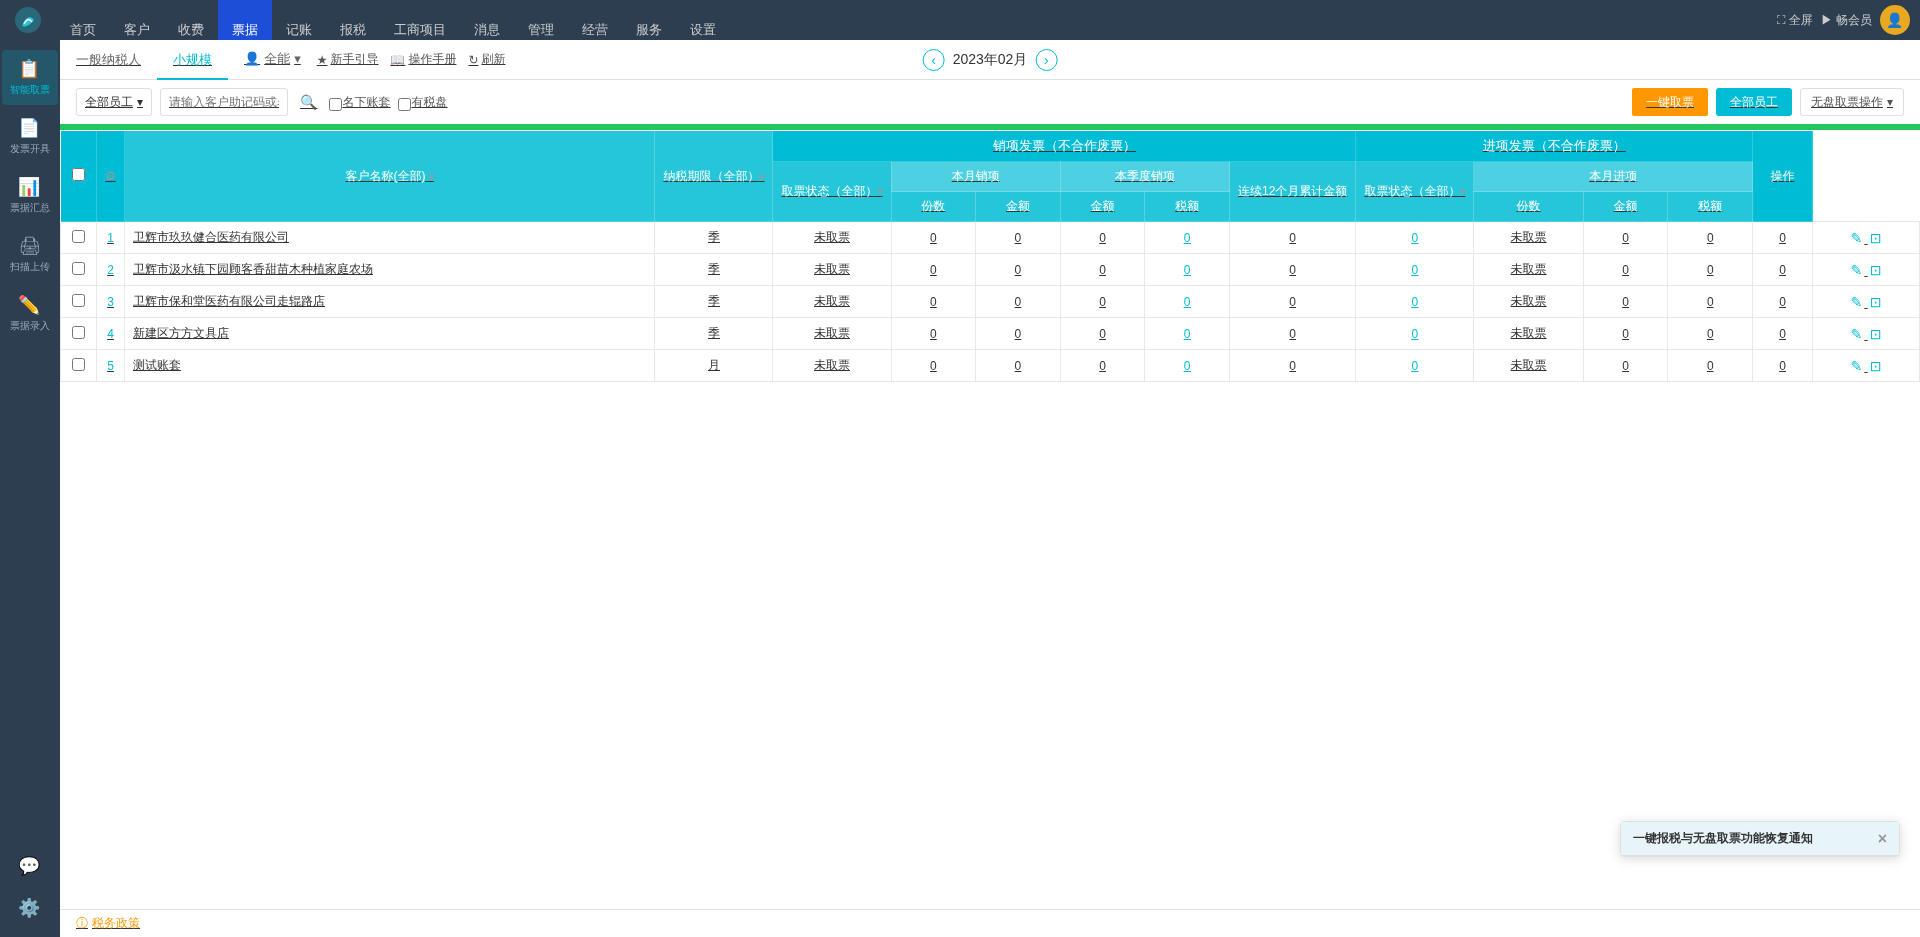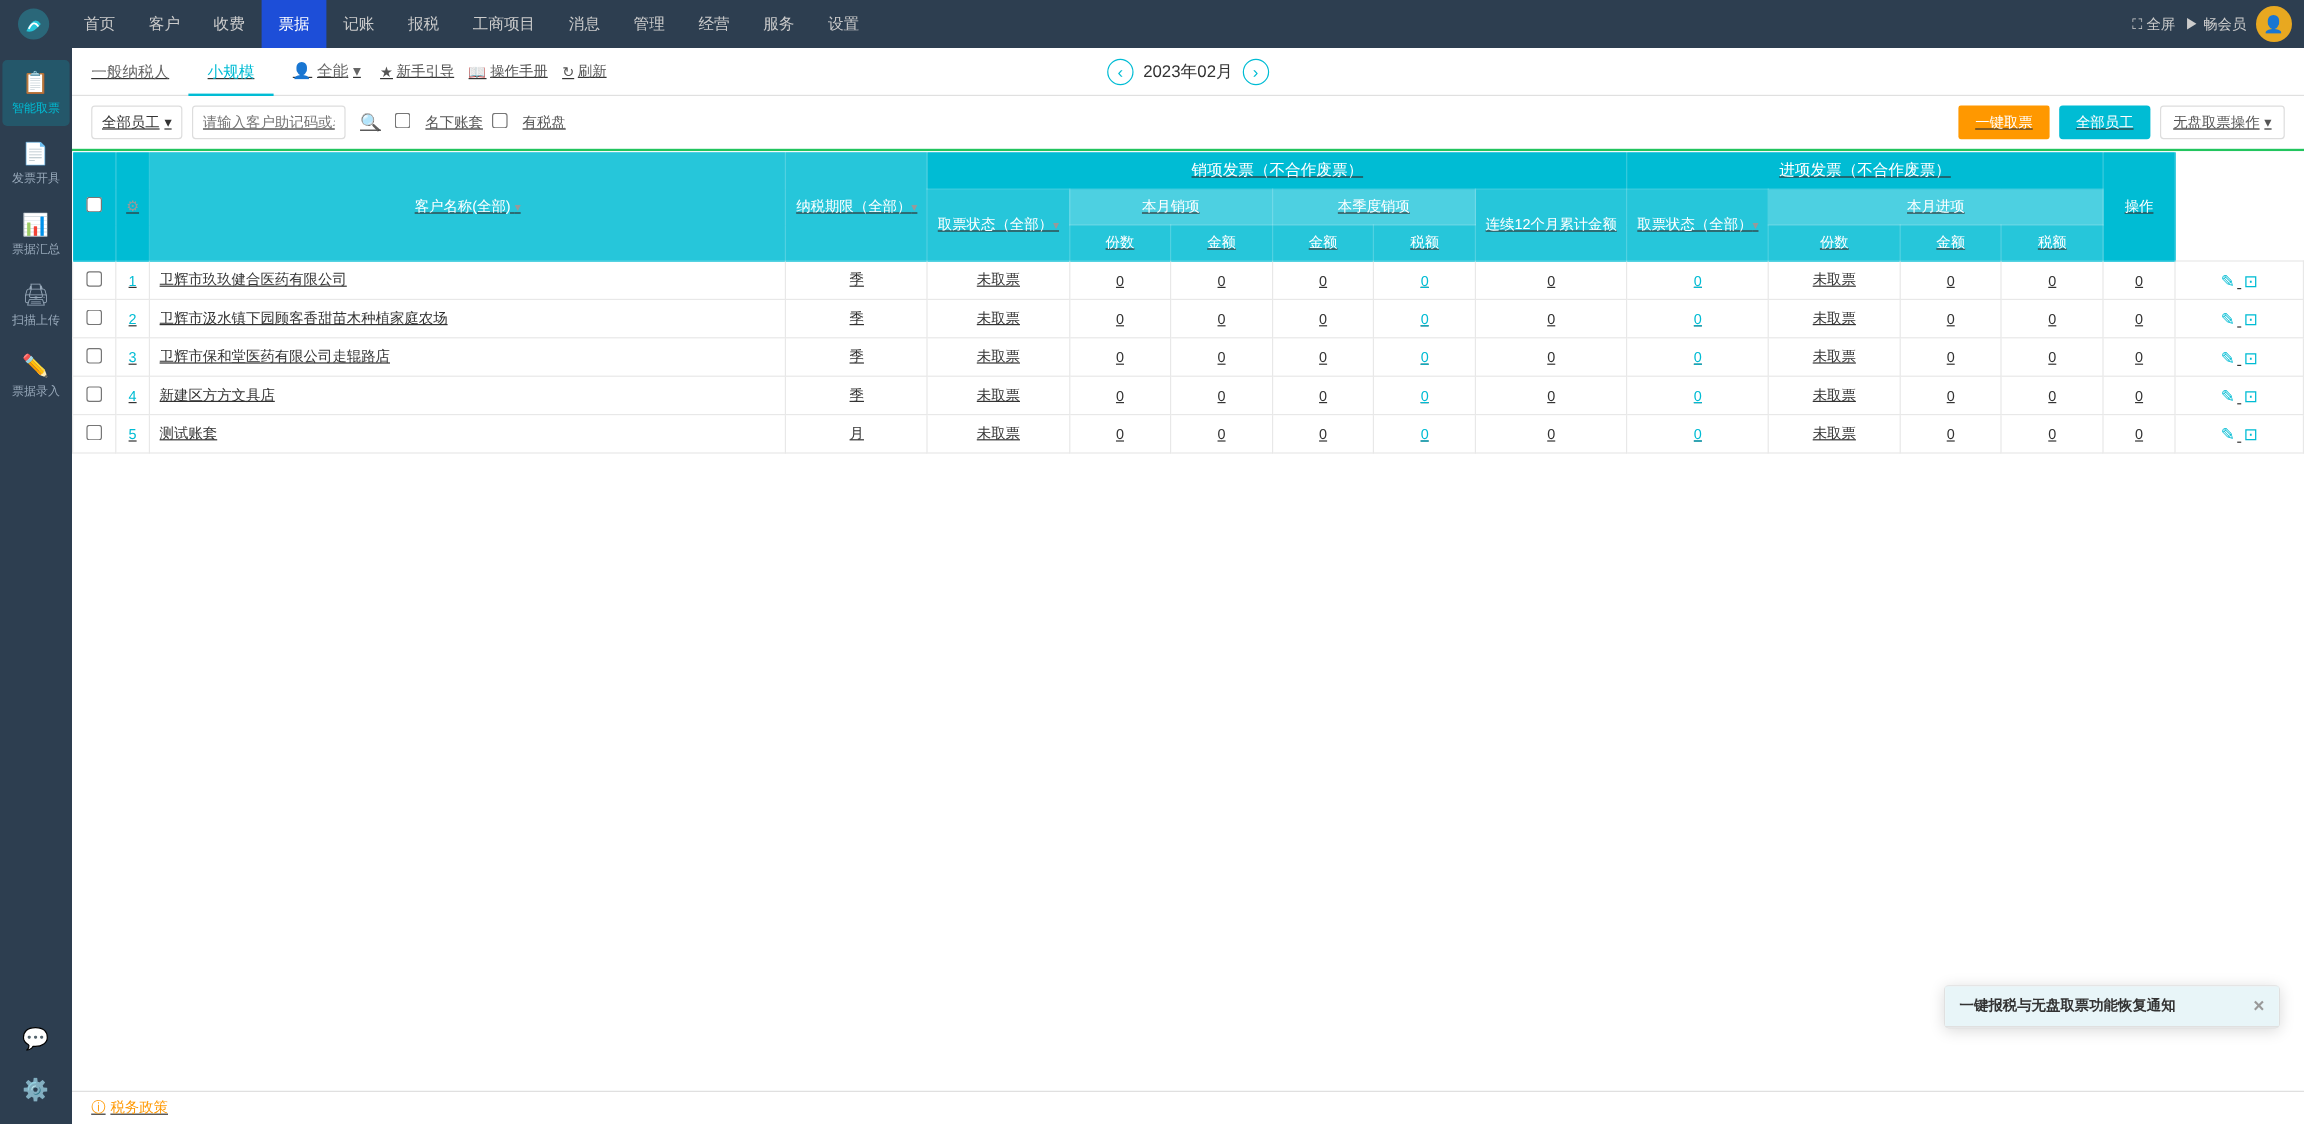--- a/index.html
+++ b/index.html
@@ -20,21 +20,21 @@
       width: 36px;
       height: 36px;
       margin-right: 10px;
       display: flex;
       align-items: center;
       justify-content: center;
     }
     .top-nav-logo svg { width: 28px; height: 28px; }
     .top-nav-items { display: flex; align-items: center; flex: 1; }
     .top-nav-item {
-      padding: 0 14px;
+      padding: 10px 14px;
       height: 40px;
       line-height: 40px;
       cursor: pointer;
       font-size: 13px;
       color: #ccc;
       transition: color 0.2s;
     }
     .top-nav-item.active {
       background: #1d4ed8;
       color: #fff;
@@ -143,21 +143,21 @@
     }
     .date-nav-text { font-size: 14px; font-weight: 500; color: #333; }
 
     
     .toolbar {
       background: #fff;
       padding: 8px 16px;
       display: flex;
       align-items: center;
       gap: 8px;
-      border-bottom: 2px solid #22c55e;
+      border-bottom: 6px solid #22c55e;
     }
     .toolbar-select {
       border: 1px solid #ddd;
       border-radius: 3px;
       padding: 4px 8px;
       font-size: 12px;
       color: #333;
       background: #fff;
       cursor: pointer;
       display: flex; align-items: center; gap: 4px;
@@ -175,21 +175,21 @@
     }
     .search-btn {
       background: none;
       border: none;
       cursor: pointer;
       color: #999;
       font-size: 14px;
       padding: 0 4px;
     }
     .checkbox-label {
-      display: flex; align-items: flex-start; gap: 12px;
+      display: flex; align-items: flex-end; gap: 0;
       font-size: 12px; color: #555; cursor: pointer;
     }
     .toolbar-right { margin-left: auto; display: flex; gap: 8px; align-items: center; }
     .btn-primary {
       background: #ff9800;
       color: #fff;
       border: none;
       border-radius: 2px;
       padding: 5px 14px;
       font-size: 12px;

